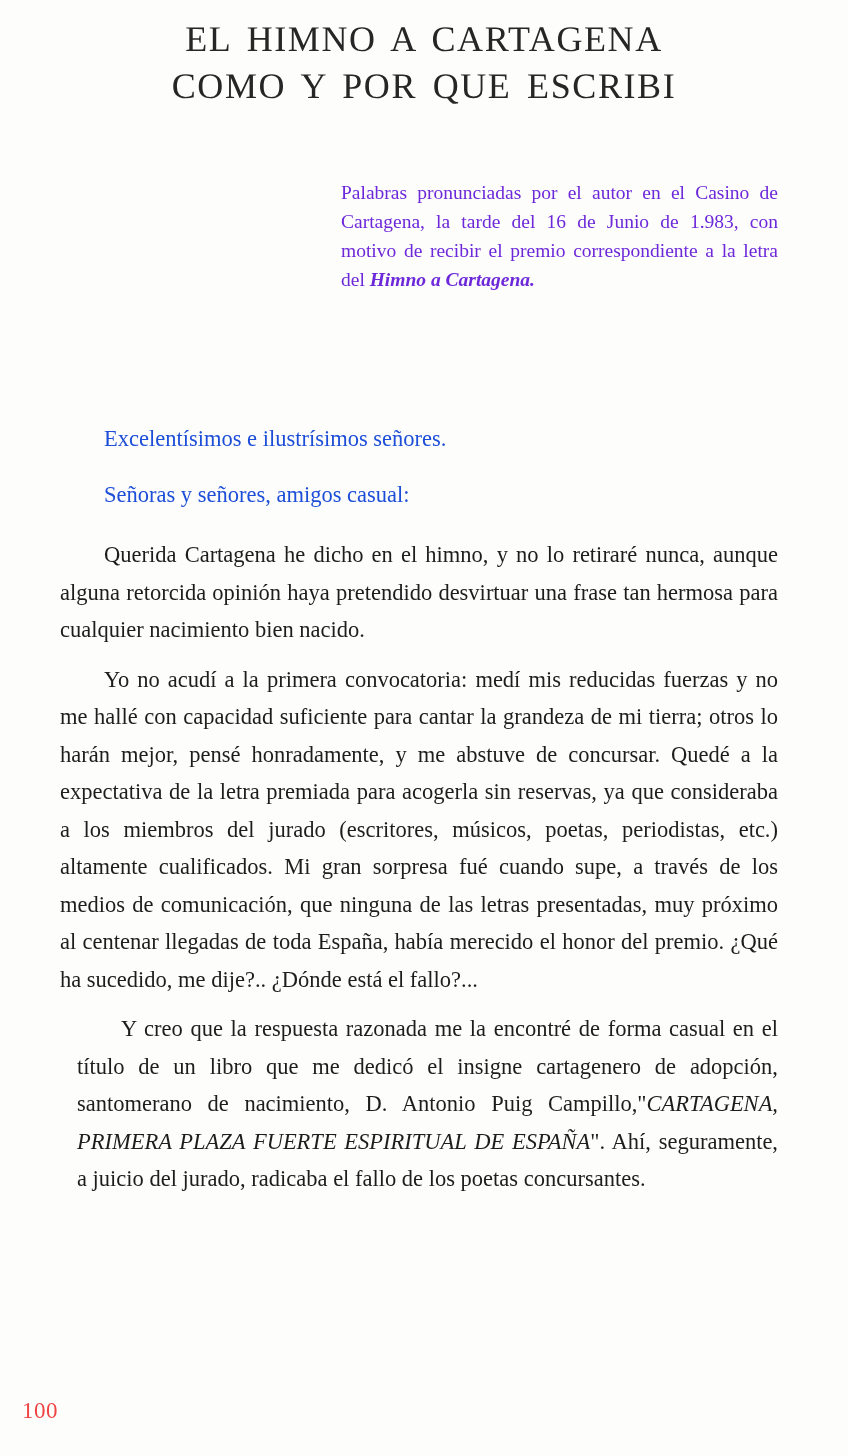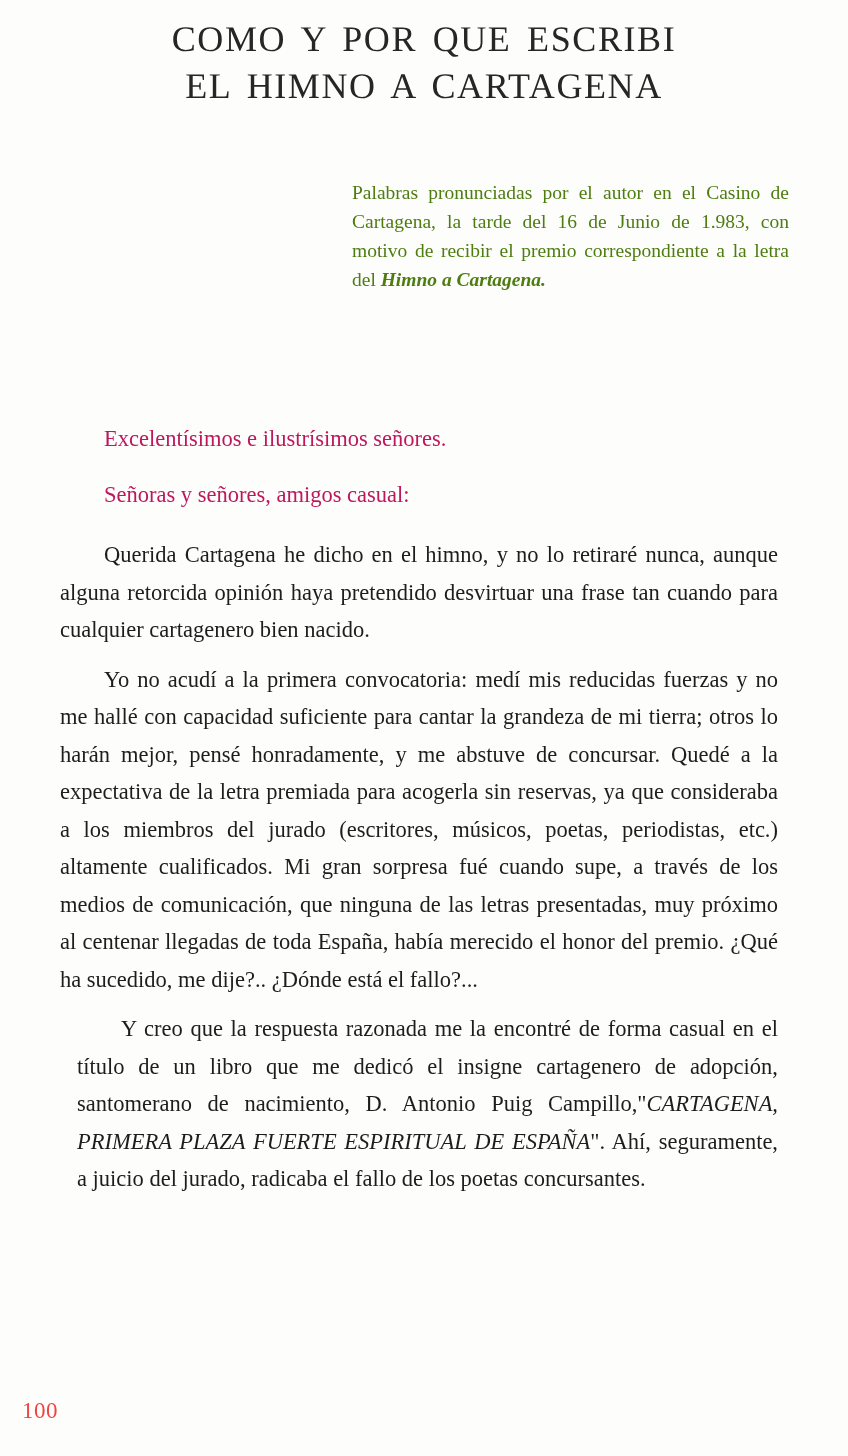--- a/index.html
+++ b/index.html
@@ -32,46 +32,46 @@
     line-height: 1.30;
     color: #262626;
     word-spacing: 5px;
     text-rendering: geometricPrecision;
   }
 
   
   .epigraph {
     position: absolute;
     top: 178px;
-    left: 352px;
+    left: 341px;
     width: 437px;
     font-size: 19.5px;
     line-height: 29px;
     text-align: justify;
     text-justify: inter-word;
-    color: #4d7c0f;
+    color: #6d28d9;
   }
   .epigraph .em-title {
     font-style: italic;
     font-weight: bold;
   }
 
   
   .body-text {
     position: absolute;
     top: 424px;
     left: 60px;
     width: 718px;
   }
   .salutation {
     font-size: 22.5px;
     line-height: 30px;
     margin: 0 0 26px 0;
     padding-left: 44px;
-    color: #be185d;
+    color: #1d4ed8;
   }
   .para {
     font-size: 22.5px;
     line-height: 37.5px;
     margin: 0 0 12px 0;
     text-align: justify;
     text-justify: inter-word;
     text-indent: 44px;
     color: #1d1d1d;
     hyphens: none;
@@ -90,34 +90,34 @@
     color: #ef4444;
     letter-spacing: 0.5px;
   }
 </style>
 </head>
 <body>
 
 <div class="page">
 
   <div class="title-block">
+    <div class="title-line">EL HIMNO A CARTAGENA</div>
     <div class="title-line">COMO Y POR QUE ESCRIBI</div>
-    <div class="title-line">EL HIMNO A CARTAGENA</div>
   </div>
 
   <div class="epigraph">
     <span>Palabras pronunciadas por el autor en el Casino de Cartagena, la tarde del 16 de Junio de 1.983, con motivo de recibir el premio correspondiente a la letra del </span><span class="em-title">Himno a Cartagena.</span>
   </div>
 
   <div class="body-text">
 
     <p class="salutation">Excelentísimos e ilustrísimos señores.</p>
     <p class="salutation">Señoras y señores, amigos casual:</p>
 
-    <p class="para">Querida Cartagena he dicho en el himno, y no lo retiraré nunca, aunque alguna retorcida opinión haya pretendido desvirtuar una frase tan cuando para cualquier cartagenero bien nacido.</p>
+    <p class="para">Querida Cartagena he dicho en el himno, y no lo retiraré nunca, aunque alguna retorcida opinión haya pretendido desvirtuar una frase tan hermosa para cualquier nacimiento bien nacido.</p>
     <p class="para">Yo no acudí a la primera convocatoria: medí mis reducidas fuerzas y no me hallé con capacidad suficiente para cantar la grandeza de mi tierra; otros lo harán mejor, pensé honradamente, y me abstuve de concursar. Quedé a la expectativa de la letra premiada para acogerla sin reservas, ya que consideraba a los miembros del jurado (escritores, músicos, poetas, periodistas, etc.) altamente cualificados. Mi gran sorpresa fué cuando supe, a través de los medios de comunicación, que ninguna de las letras presentadas, muy próximo al centenar llegadas de toda España, había merecido el honor del premio. ¿Qué ha sucedido, me dije?.. ¿Dónde está el fallo?...</p>
 
     <p class="para"><span>Y creo que la respuesta razonada me la encontré de forma casual en el título de un libro que me dedicó el insigne cartagenero de adopción, santomerano de nacimiento, D. Antonio Puig Campillo,"</span><span class="em-title">CARTAGENA, PRIMERA PLAZA FUERTE ESPIRITUAL DE ESPAÑA</span><span>". Ahí, seguramente, a juicio del jurado, radicaba el fallo de los poetas concursantes.</span></p>
 
   </div>
 
   <div class="folio">100</div>
 
 </div>
 

